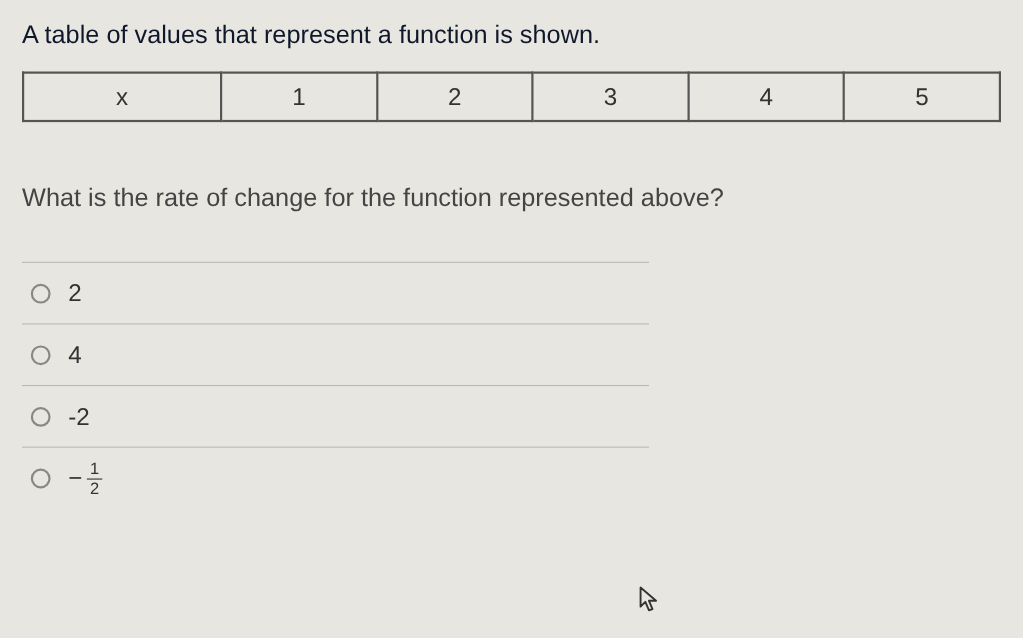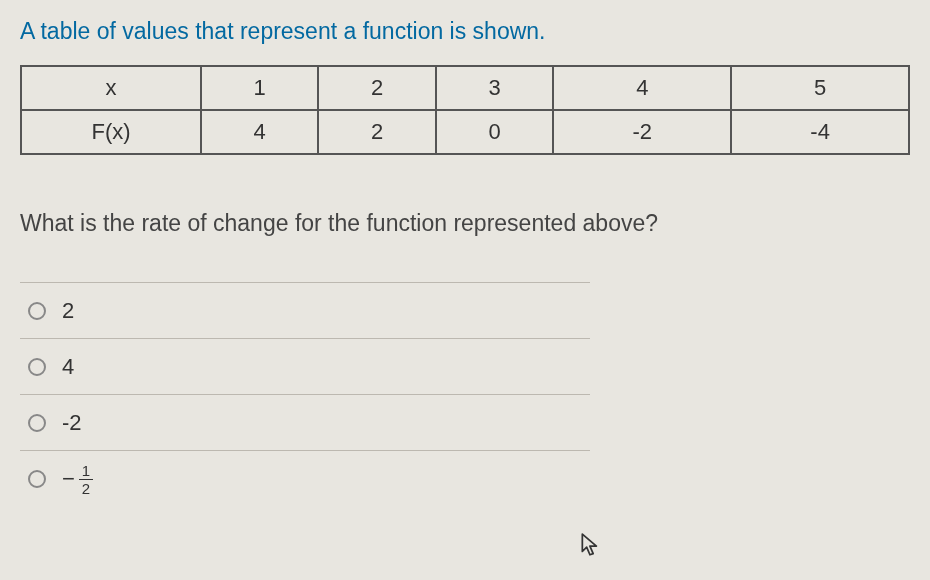--- a/index.html
+++ b/index.html
@@ -11,21 +11,21 @@
       width: 930px;
       height: 580px;
       background: #e8e6e0;
       font-family: Arial, Helvetica, sans-serif;
       color: #3a3a3a;
       padding: 18px 20px;
       overflow: hidden;
     }
     .intro-text {
       font-size: 23px;
-      color: #0369a1;
+      color: #0f172a;
       margin-bottom: 20px;
     }
     .data-table {
       border-collapse: collapse;
       width: 890px;
       margin-bottom: 55px;
     }
     .data-table td {
       border: 2px solid #555;
       text-align: center;
@@ -112,28 +112,20 @@
 <table class="data-table">
   <tbody>
       <tr>
     <td>x</td>
     <td>1</td>
     <td>2</td>
     <td>3</td>
     <td>4</td>
     <td>5</td>
   </tr>
-  <tr>
-    <td>F(x)</td>
-    <td>4</td>
-    <td>2</td>
-    <td>0</td>
-    <td>-2</td>
-    <td>-4</td>
-  </tr>
 </tbody>
   </table>
 
 <div class="question-text">What is the rate of change for the function represented above?</div>
 
 <div class="options">
   <div class="option-row">
     <span class="radio"></span>
     <span class="option-label">2</span>
   </div>

